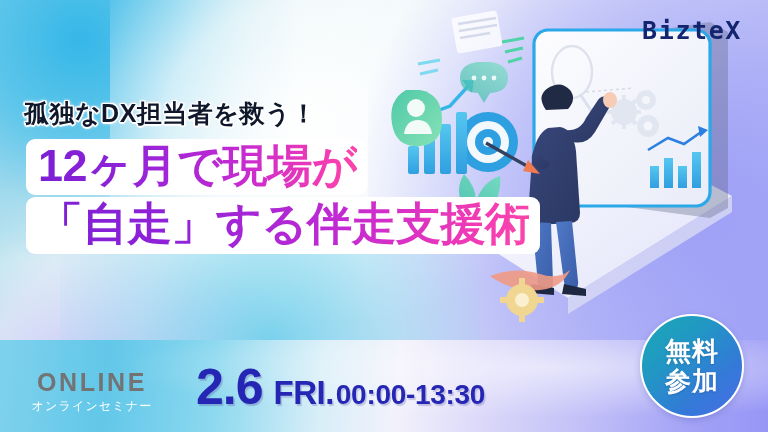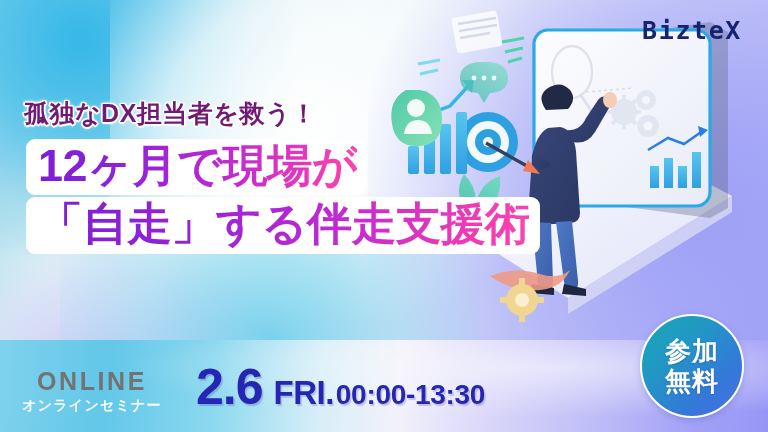--- a/index.html
+++ b/index.html
@@ -69,21 +69,21 @@
     color:#14246e;
     font-family:"DejaVu Sans Mono","Liberation Mono",monospace;
     z-index:12;
   }
 
   
   .kicker{
     position:absolute; left:24px; top:97px;
     font-size:25px; font-weight:700;
     letter-spacing:.5px;
-    color:#701a75;
+    color:#0f172a;
     z-index:11;
     text-shadow:
       0 0 3px #fff, 0 0 3px #fff, 0 0 5px #fff,
       1.5px 0 0 #fff, -1.5px 0 0 #fff, 0 1.5px 0 #fff, 0 -1.5px 0 #fff,
       1.2px 1.2px 0 #fff, -1.2px -1.2px 0 #fff, 1.2px -1.2px 0 #fff, -1.2px 1.2px 0 #fff;
   }
 
   
   .title-wrap{
     position:absolute; left:26px; top:139px;
@@ -130,21 +130,21 @@
   .online-block{
     position:absolute; left:22px; bottom:17px;
     z-index:11; text-align:center; width:140px;
   }
   .online-main{
     font-size:25px; font-weight:700; color:#737373;
     letter-spacing:2.6px; line-height:1.05;
   }
   .online-sub{
     margin-top:3px;
-    font-size:14px; font-weight:700; color:#fff;
+    font-size:12px; font-weight:400; color:#fff;
     letter-spacing:1.2px;
   }
 
   .date-block{
     position:absolute; left:196px; bottom:20px;
     z-index:11;
     display:flex; align-items:baseline;
     color:#2526b4;
     text-align:center;
   }
@@ -369,17 +369,17 @@
     <div class="online-sub">オンラインセミナー</div>
   </div>
 
   <div class="date-block">
     <span class="date-num">2.6</span>
     <span class="date-dow">FRI.</span>
     <span class="date-time">00:00-13:30</span>
   </div>
 
   <div class="badge">
+    <span>無料</span>
     <span>参加</span>
-    <span>無料</span>
   </div>
 
 </div>
 
 </body></html>

